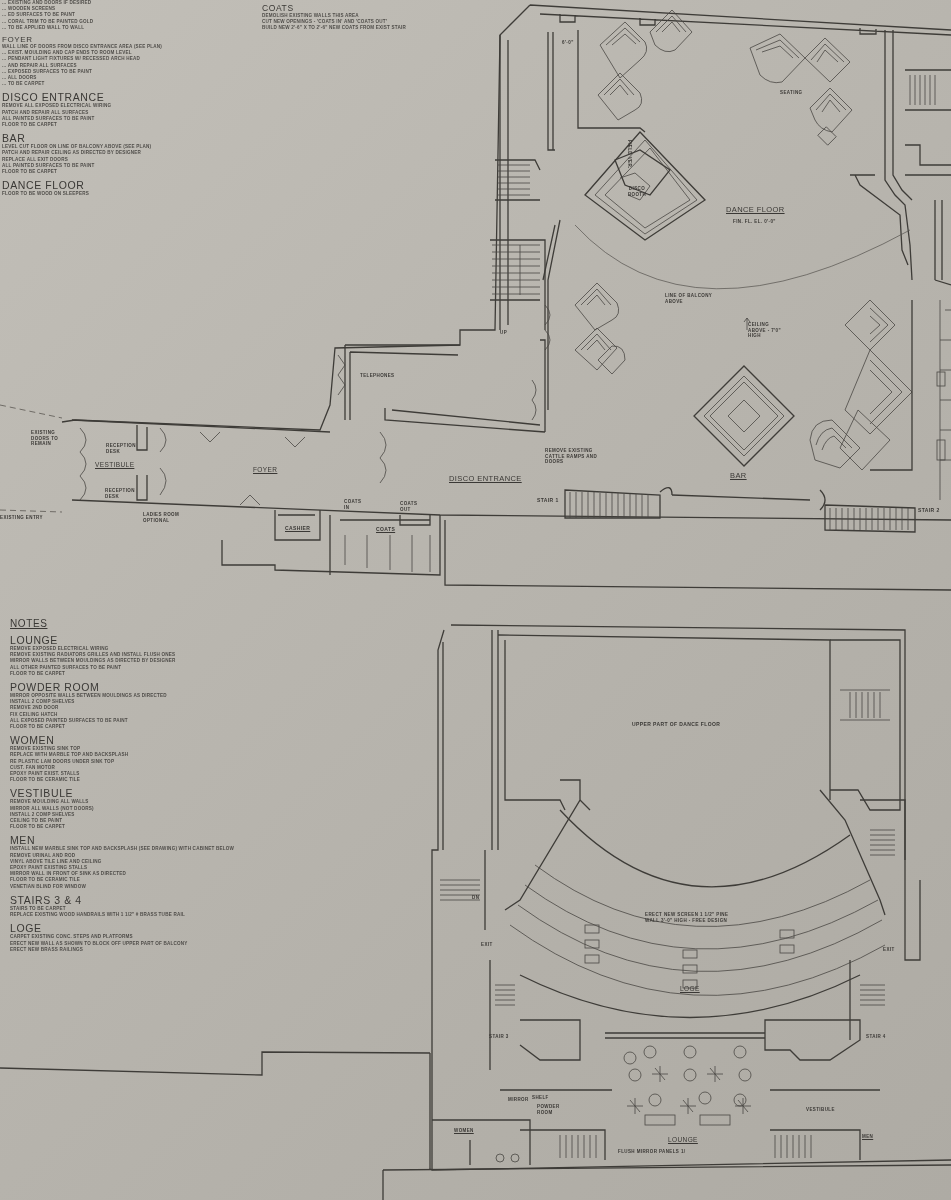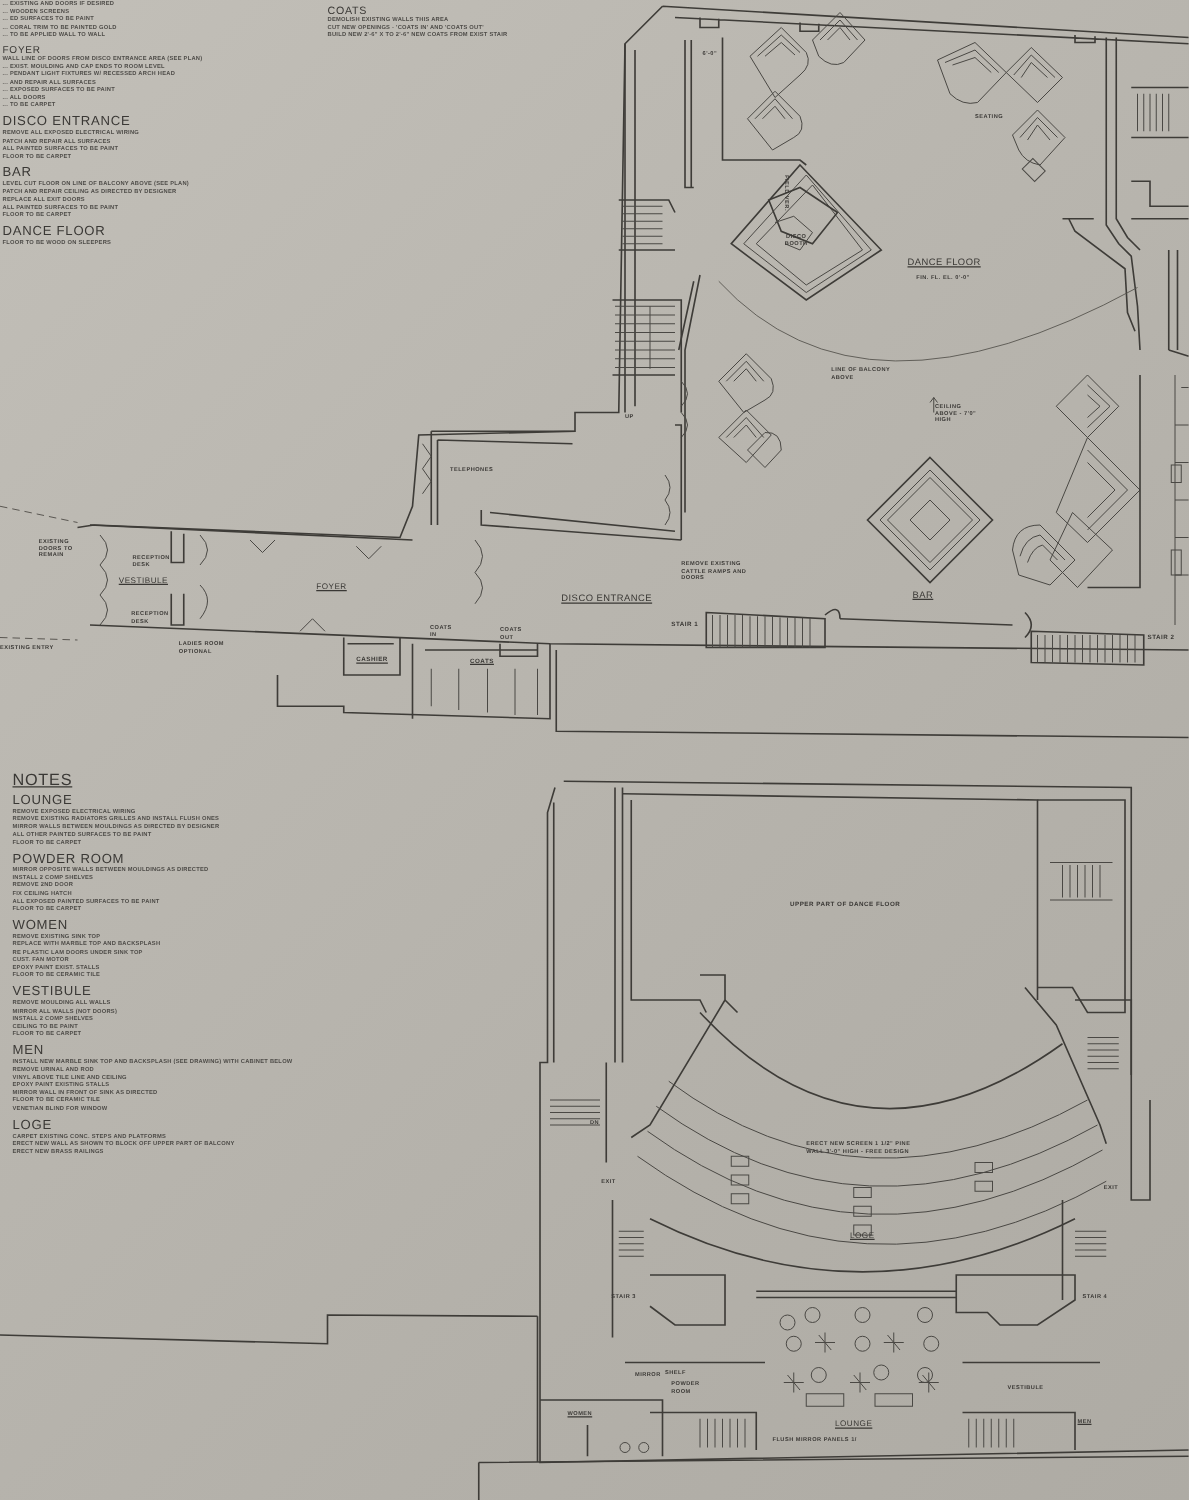--- a/index.html
+++ b/index.html
@@ -241,21 +241,21 @@
   </div>
 
   <div class="notes" style="left:262px;top:4px;width:200px;">
     <div class="hd" style="font-size:8.5px;line-height:9px;margin-top:0;">Coats</div>
     <div class="ln">Demolish existing walls this area</div>
     <div class="ln">Cut new openings - 'coats in' and 'coats out'</div>
     <div class="ln">Build new 2'-6" x to 2'-6" new coats from exist stair</div>
   </div>
 
   <div class="notes" style="left:10px;top:614px;width:270px;">
-    <div class="hd u" style="font-size:13px;">Notes</div>
+    <div class="hd u" style="font-size:10px;">Notes</div>
     <div>
       <div class="hd">Lounge</div>
       <div class="ln">Remove exposed electrical wiring</div>
       <div class="ln">Remove existing radiators grilles and install flush ones</div>
       <div class="ln">Mirror walls between mouldings as directed by designer</div>
       <div class="ln">All other painted surfaces to be paint</div>
       <div class="ln">Floor to be carpet</div>
     </div>
     <div>
       <div class="hd">Powder Room</div>
@@ -285,20 +285,25 @@
     </div>
     <div>
       <div class="hd">Men</div>
       <div class="ln">Install new marble sink top and backsplash (see drawing) with cabinet below</div>
       <div class="ln">Remove urinal and rod</div>
       <div class="ln">Vinyl above tile line and ceiling</div>
       <div class="ln">Epoxy paint existing stalls</div>
       <div class="ln">Mirror wall in front of sink as directed</div>
       <div class="ln">Floor to be ceramic tile</div>
       <div class="ln">Venetian blind for window</div>
+    </div>
+    <div>
+      <div class="hd">Stairs 3 &amp; 4</div>
+      <div class="ln">Stairs to be carpet</div>
+      <div class="ln">Replace existing wood handrails with 1 1/2" # brass tube rail</div>
     </div>
     <div>
       <div class="hd">Loge</div>
       <div class="ln">Carpet existing conc. steps and platforms</div>
       <div class="ln">Erect new wall as shown to block off upper part of balcony</div>
       <div class="ln">Erect new brass railings</div>
     </div>
   </div>
 
   <div class="lbl room" style="left:726px;top:205px;">Dance Floor</div>

